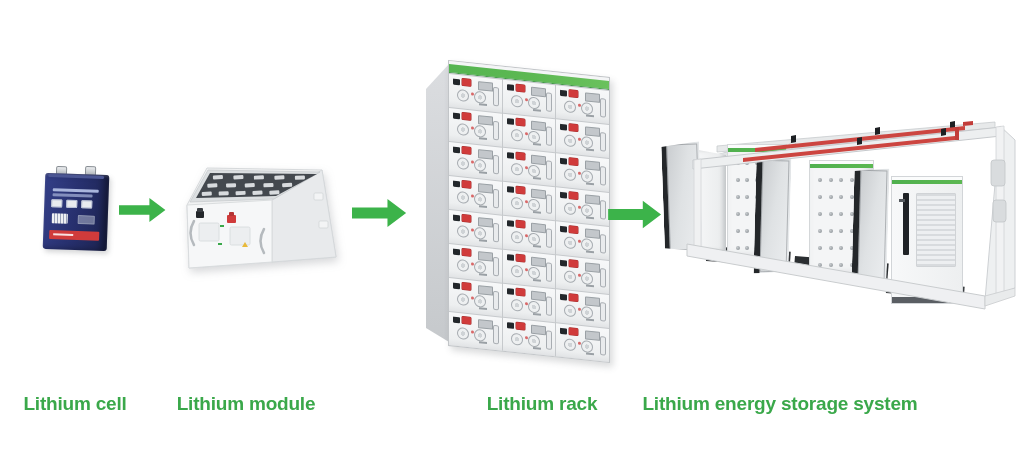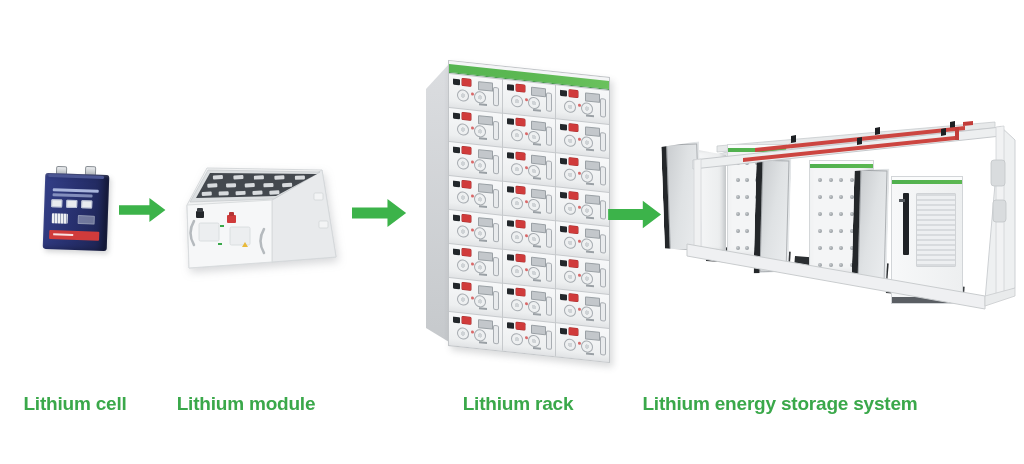--- a/index.html
+++ b/index.html
@@ -3,21 +3,21 @@
 <meta charset="utf-8">
 <style>
   html,body{margin:0;padding:0;background:#fff;}
   .canvas{position:relative;width:1024px;height:464px;background:#fff;overflow:hidden;
           font-family:"Liberation Sans",sans-serif;}
 
   
   .stage-label{position:absolute;top:393px;transform:translateX(-50%);
     font-size:19px;font-weight:bold;color:var(--green,#3aa84a);
     letter-spacing:-0.2px;white-space:nowrap;}
-  #label-1{left:75px;} #label-2{left:246px;} #label-3{left:518px;} #label-4{left:780px;}
+  #label-1{left:75px;} #label-2{left:246px;} #label-3{left:542px;} #label-4{left:780px;}
 
   
   svg.arrow{position:absolute;}
   #arrow1{left:119px;top:196px;width:48px;height:28px;}
   #arrow2{left:352px;top:197px;width:56px;height:32px;}
   #arrow3{left:607px;top:199px;width:57px;height:31px;}
 
   
   #cell{position:absolute;left:44px;top:166px;width:66px;height:86px;}
   .cell-term{position:absolute;top:0;width:9px;height:11px;border-radius:2px 2px 1px 1px;

